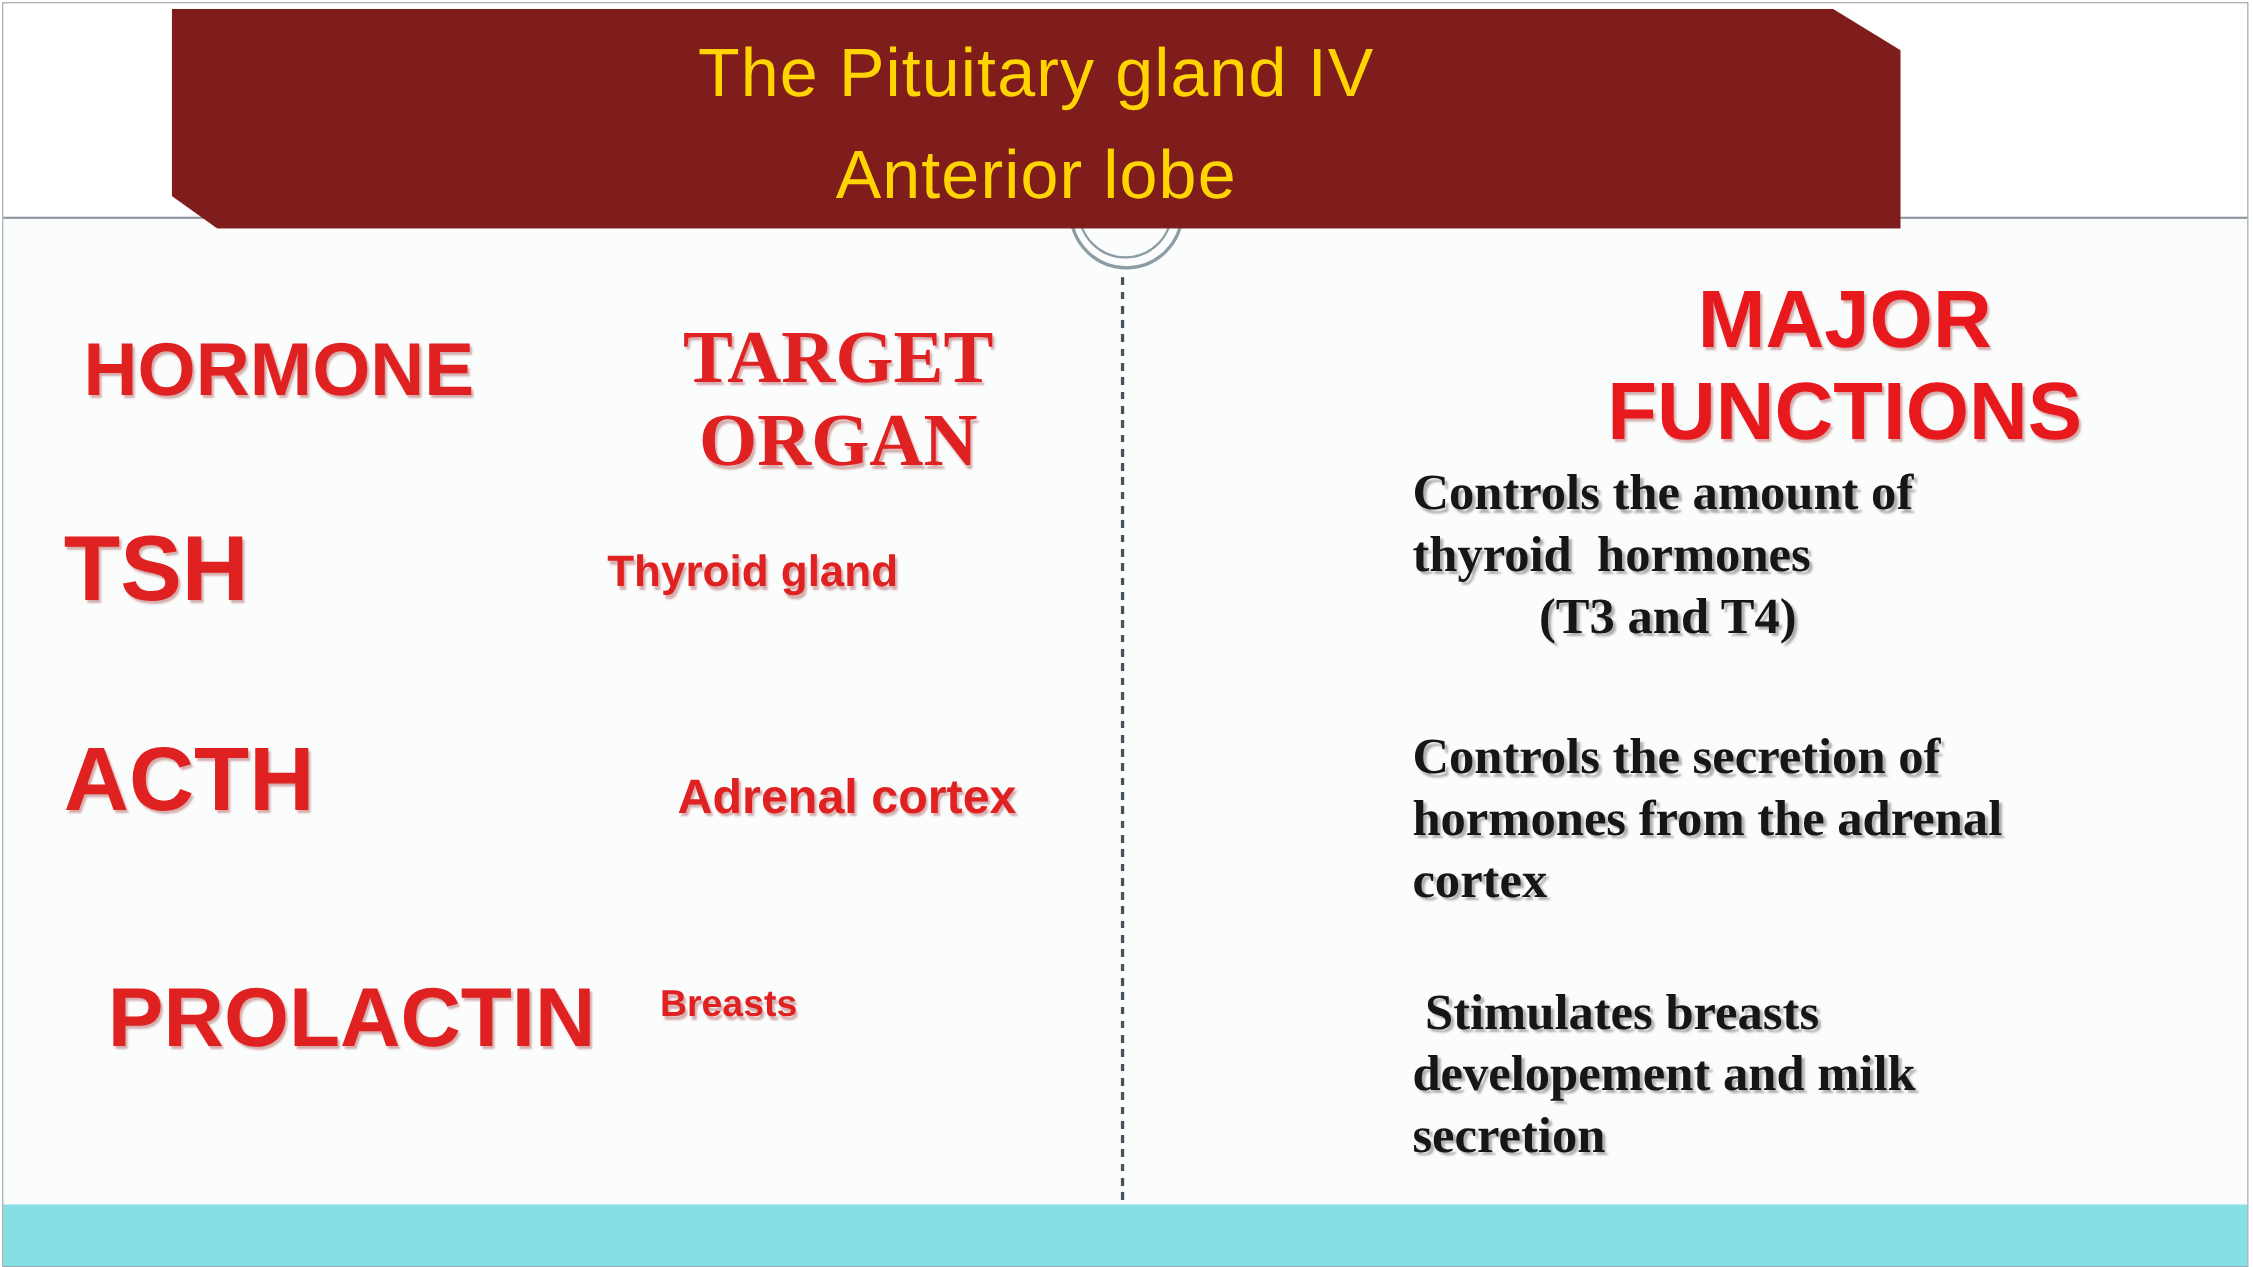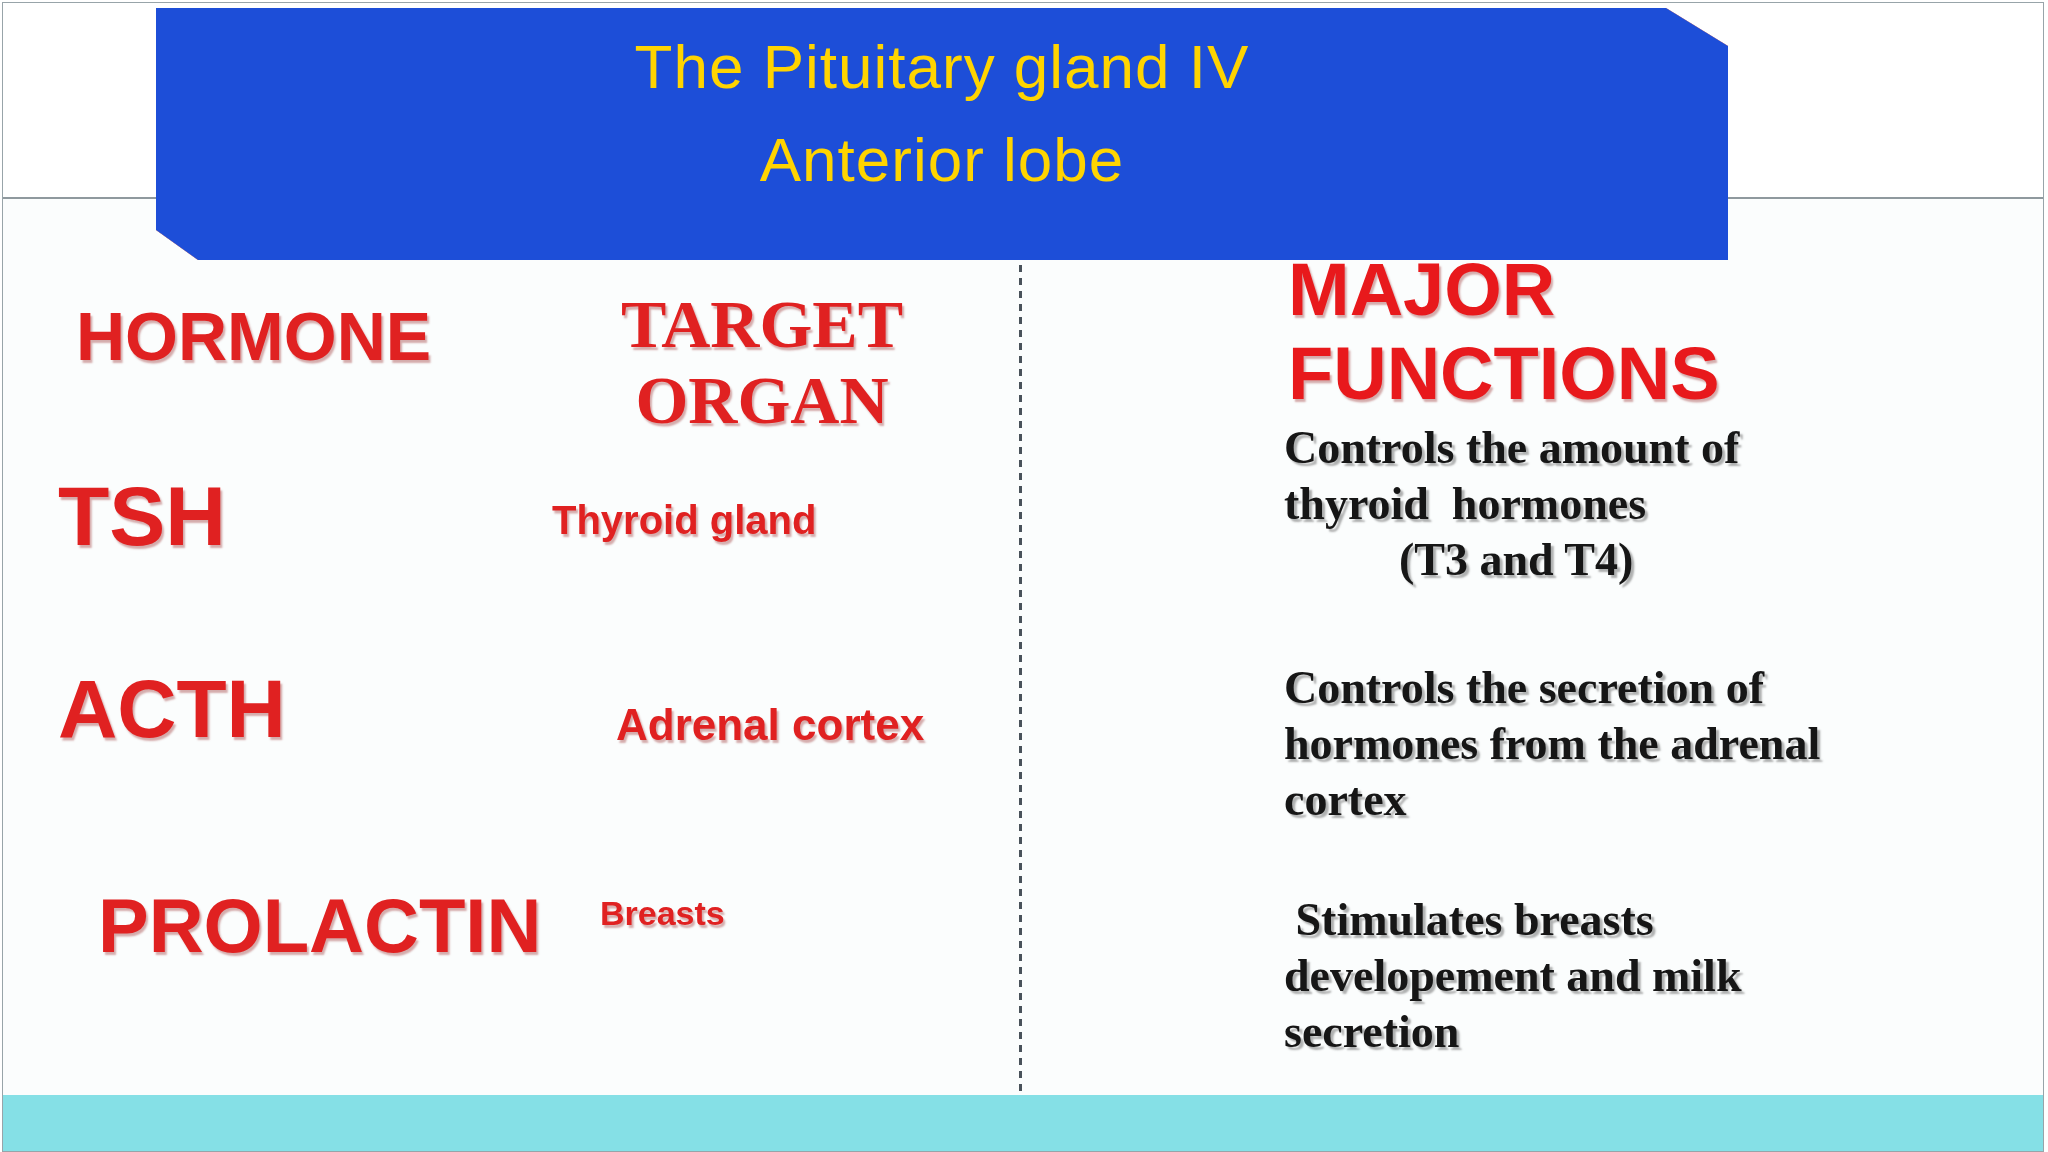--- a/index.html
+++ b/index.html
@@ -39,22 +39,22 @@
     z-index: 1;
   }
   .ring-inner {
     position: absolute; left: 5px; top: 5px;
     width: 82px; height: 82px;
     border: 2px solid #8c9da3; border-radius: 50%;
   }
   
   .banner {
     position: absolute; left: 156px; top: 8px;
-    width: 1572px; height: 252px;
-    background: #1d4ed8;
+    width: 1572px; height: 200px;
+    background: #7f1d1d;
     clip-path: polygon(0 0, calc(100% - 62px) 0, 100% 38px, 100% 100%, 42px 100%, 0 calc(100% - 30px));
     z-index: 2;
   }
   .fold-tr {
     position: absolute; right: 0; top: 0;
     width: 62px; height: 38px;
     background: #a60a0a;
     clip-path: polygon(0 0, 100% 100%, 100% 50%, 20% 0);
   }
   .fold-bl {
@@ -78,21 +78,21 @@
     background: repeating-linear-gradient(to bottom, #49525a 0 7px, transparent 7px 13px);
     z-index: 1;
   }
   .cell { position: absolute; z-index: 3; font-weight: bold; white-space: pre-wrap; }
   .red   { color: #e02121; text-shadow: 2px 3px 2px rgba(140, 20, 20, 0.35); }
   .black { color: #161616; text-shadow: 3px 3px 2px rgba(60, 60, 60, 0.40); font-family: Liberation Serif, serif; }
 
   .hdr-hormone   { left: 60px;  top: 297px; font-size: 68px; margin-left: 16px; }
   .hdr-target    { left: 594px; top: 286px; width: 336px; text-align: center;
                    font-size: 68px; line-height: 76px; white-space: pre-line; font-family: Liberation Serif, serif; }
-  .hdr-functions { left: 1288px; top: 248px; width: 620px; text-align: left;
+  .hdr-functions { left: 1367px; top: 248px; width: 620px; text-align: center;
                    font-size: 74px; line-height: 84px; color: #e8191c; white-space: pre-line; }
 
   .r0-hormone { left: 58px; top: 468px; font-size: 84px; }
   .r1-hormone { left: 58px; top: 662px; font-size: 82px; }
   .r2-hormone { left: 58px; top: 882px; font-size: 76px; margin-left: 40px; }
 
   .r0-organ { left: 552px; top: 498px; font-size: 40px; }
   .r1-organ { left: 616px; top: 700px; font-size: 44px; text-align: right; }
   .r2-organ { left: 600px; top: 894px; font-size: 34px; }
 

